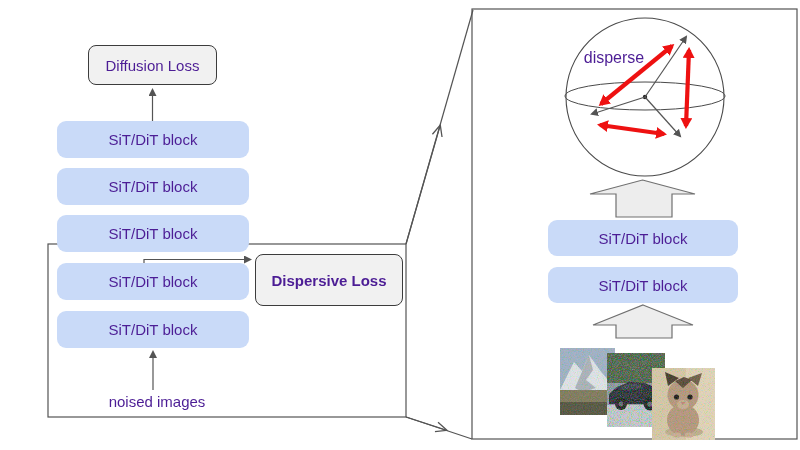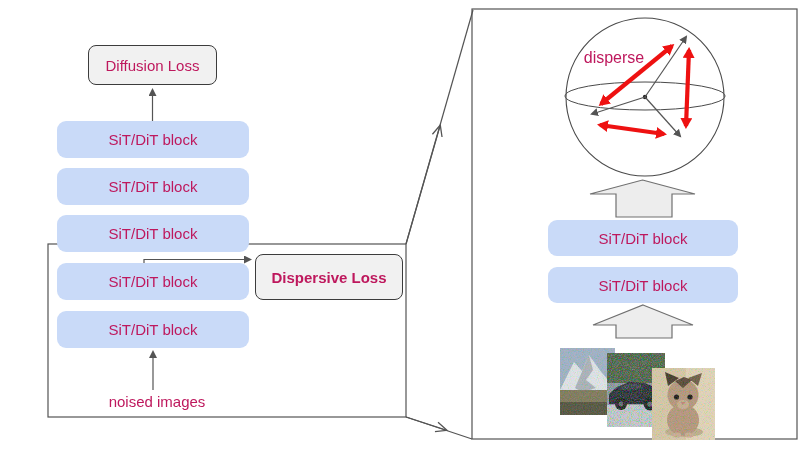--- a/index.html
+++ b/index.html
@@ -1,17 +1,17 @@
 <!DOCTYPE html>
 <html><head>
 <meta charset="utf-8">
 <style>
   html,body{margin:0;padding:0;background:#fff;}
   .canvas{position:relative;width:800px;height:450px;background:#fff;overflow:hidden;
-          font-family:"Liberation Sans", sans-serif;color:#be185d;}
+          font-family:"Liberation Sans", sans-serif;color:#4c1d95;}
   .layer{position:absolute;left:0;top:0;width:800px;height:450px;}
   svg.layer{z-index:1;}
   .node{position:absolute;display:flex;align-items:center;justify-content:center;
         box-sizing:border-box;z-index:2;}
   .sit-block{background:#c9daf8;border-radius:9px;font-size:15px;text-align:right;}
   .loss-box{background:#f1f1f1;border:1.4px solid #3c3c3c;border-radius:8px;font-size:15px;}
   .loss-box.bold{font-weight:bold;}
   .plain-label{font-size:15px;z-index:2;}
   .disperse-label{font-size:16px;z-index:2;}
   .img-tile{position:absolute;box-sizing:border-box;}
@@ -87,21 +87,21 @@
   <div class="node sit-block" style="left:57px;top:215px;width:192px;height:37px;">
     <span>SiT/DiT block</span>
   </div>
   <div class="node sit-block" style="left:57px;top:263px;width:192px;height:37px;">
     <span>SiT/DiT block</span>
   </div>
   <div class="node sit-block" style="left:57px;top:311px;width:192px;height:37px;">
     <span>SiT/DiT block</span>
   </div>
 
-  <div class="node loss-box bold" style="left:255px;top:254px;width:148px;height:46px;">
+  <div class="node loss-box bold" style="left:255px;top:254px;width:148px;height:52px;">
     <span>Dispersive Loss</span>
   </div>
 
   <div class="node plain-label" style="left:77px;top:391px;width:160px;height:20px;">
     <span>noised images</span>
   </div>
 
   <div class="node disperse-label" style="left:568px;top:47px;width:92px;height:22px;">
     <span>disperse</span>
   </div>

